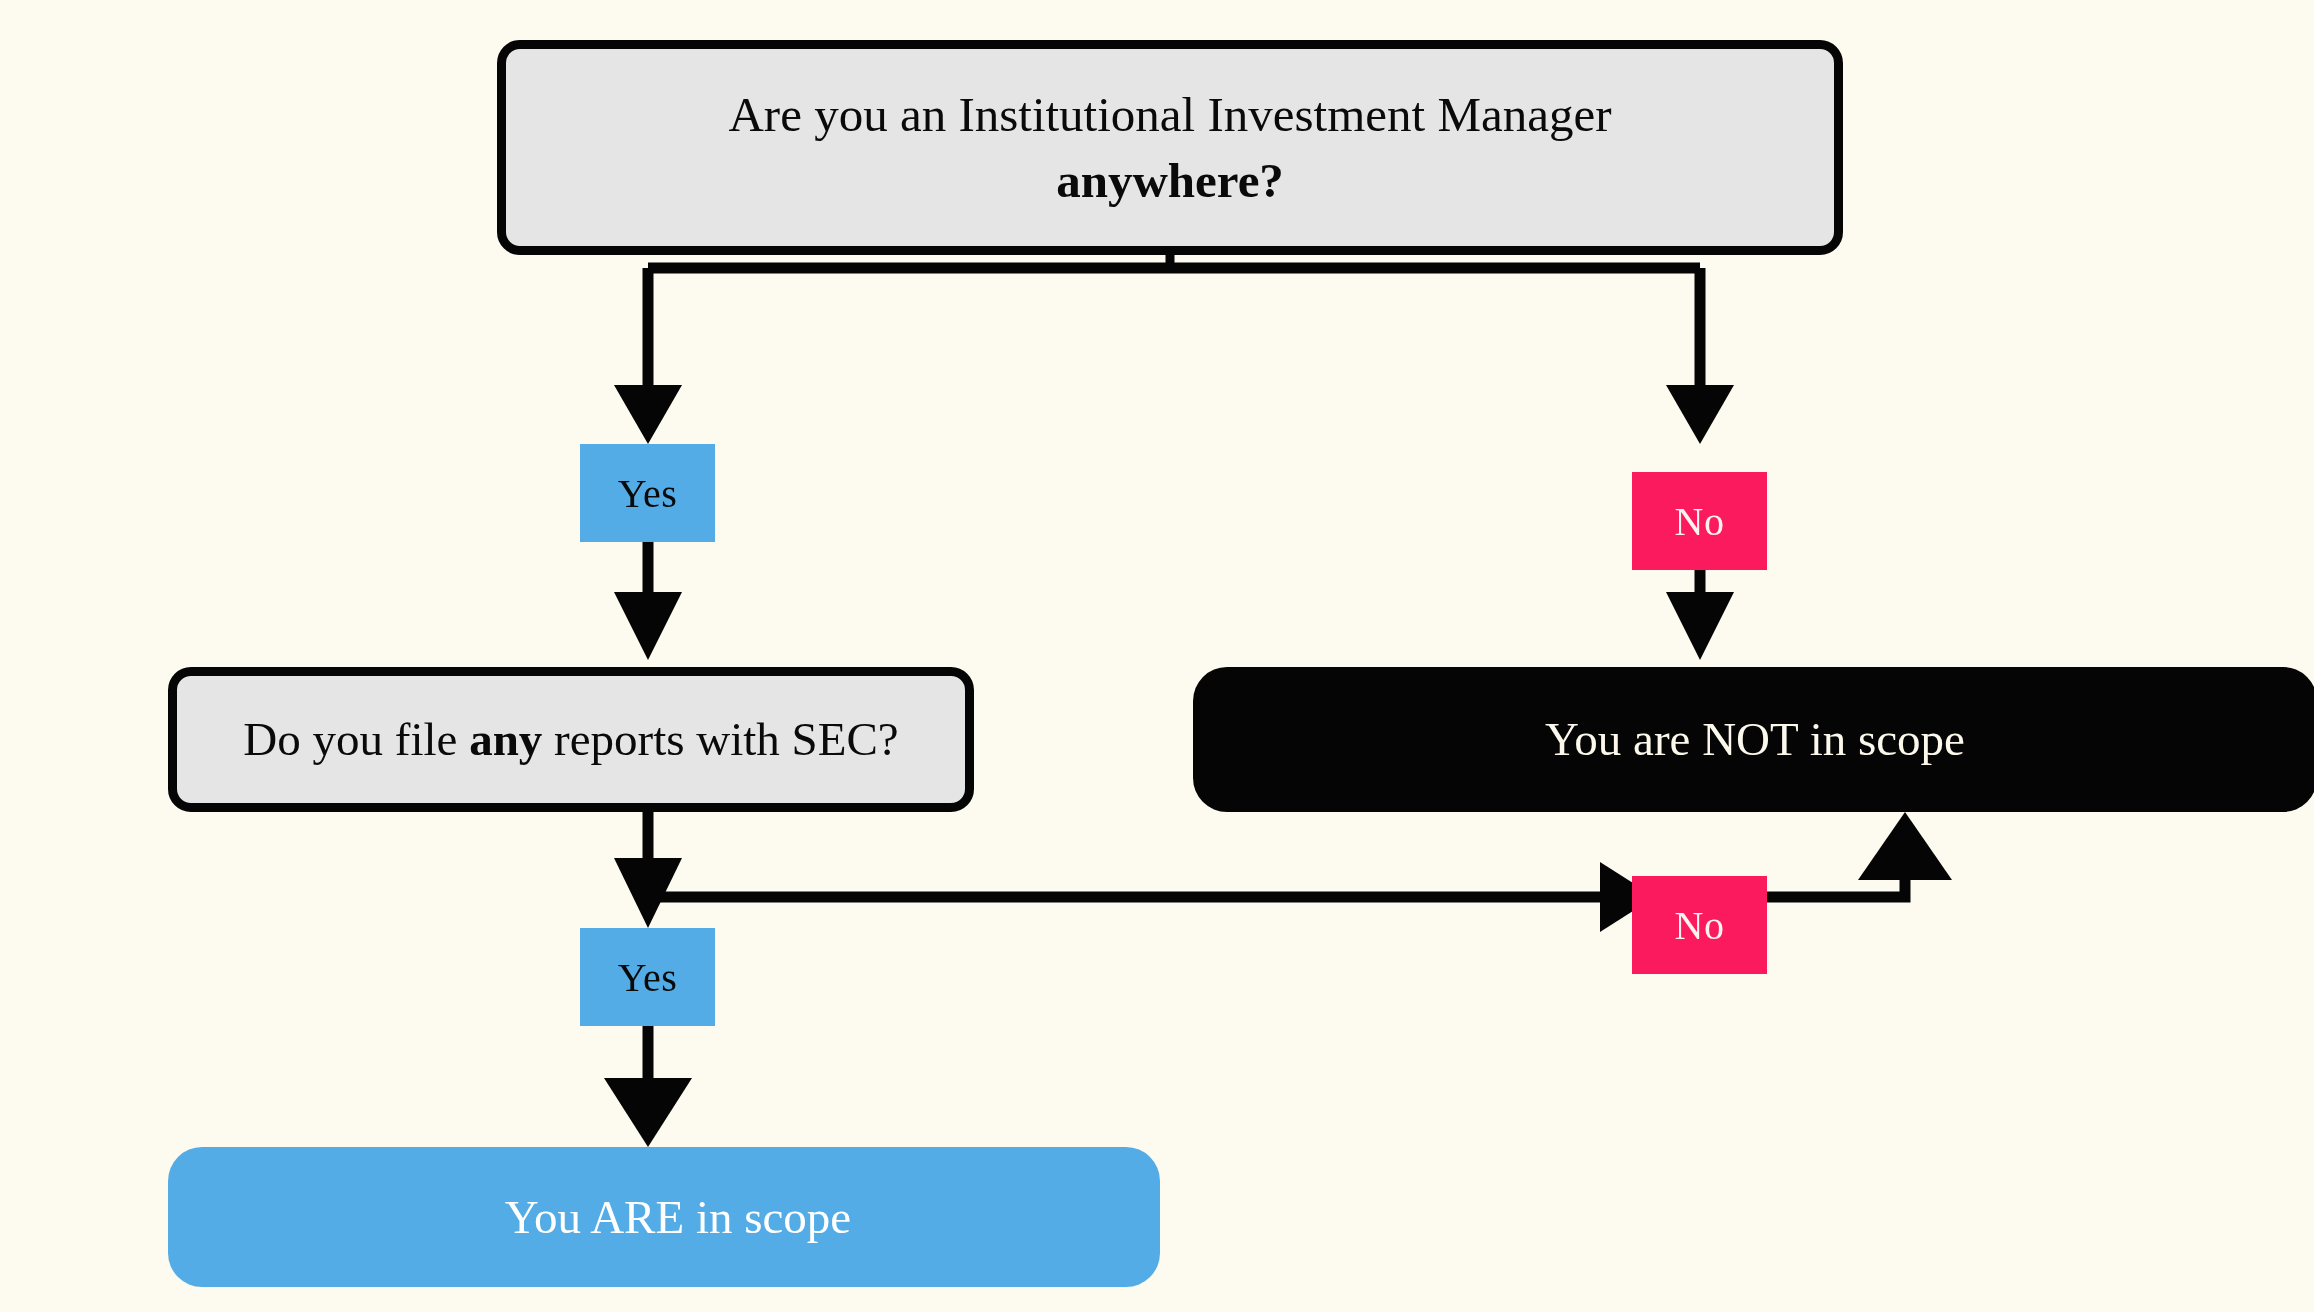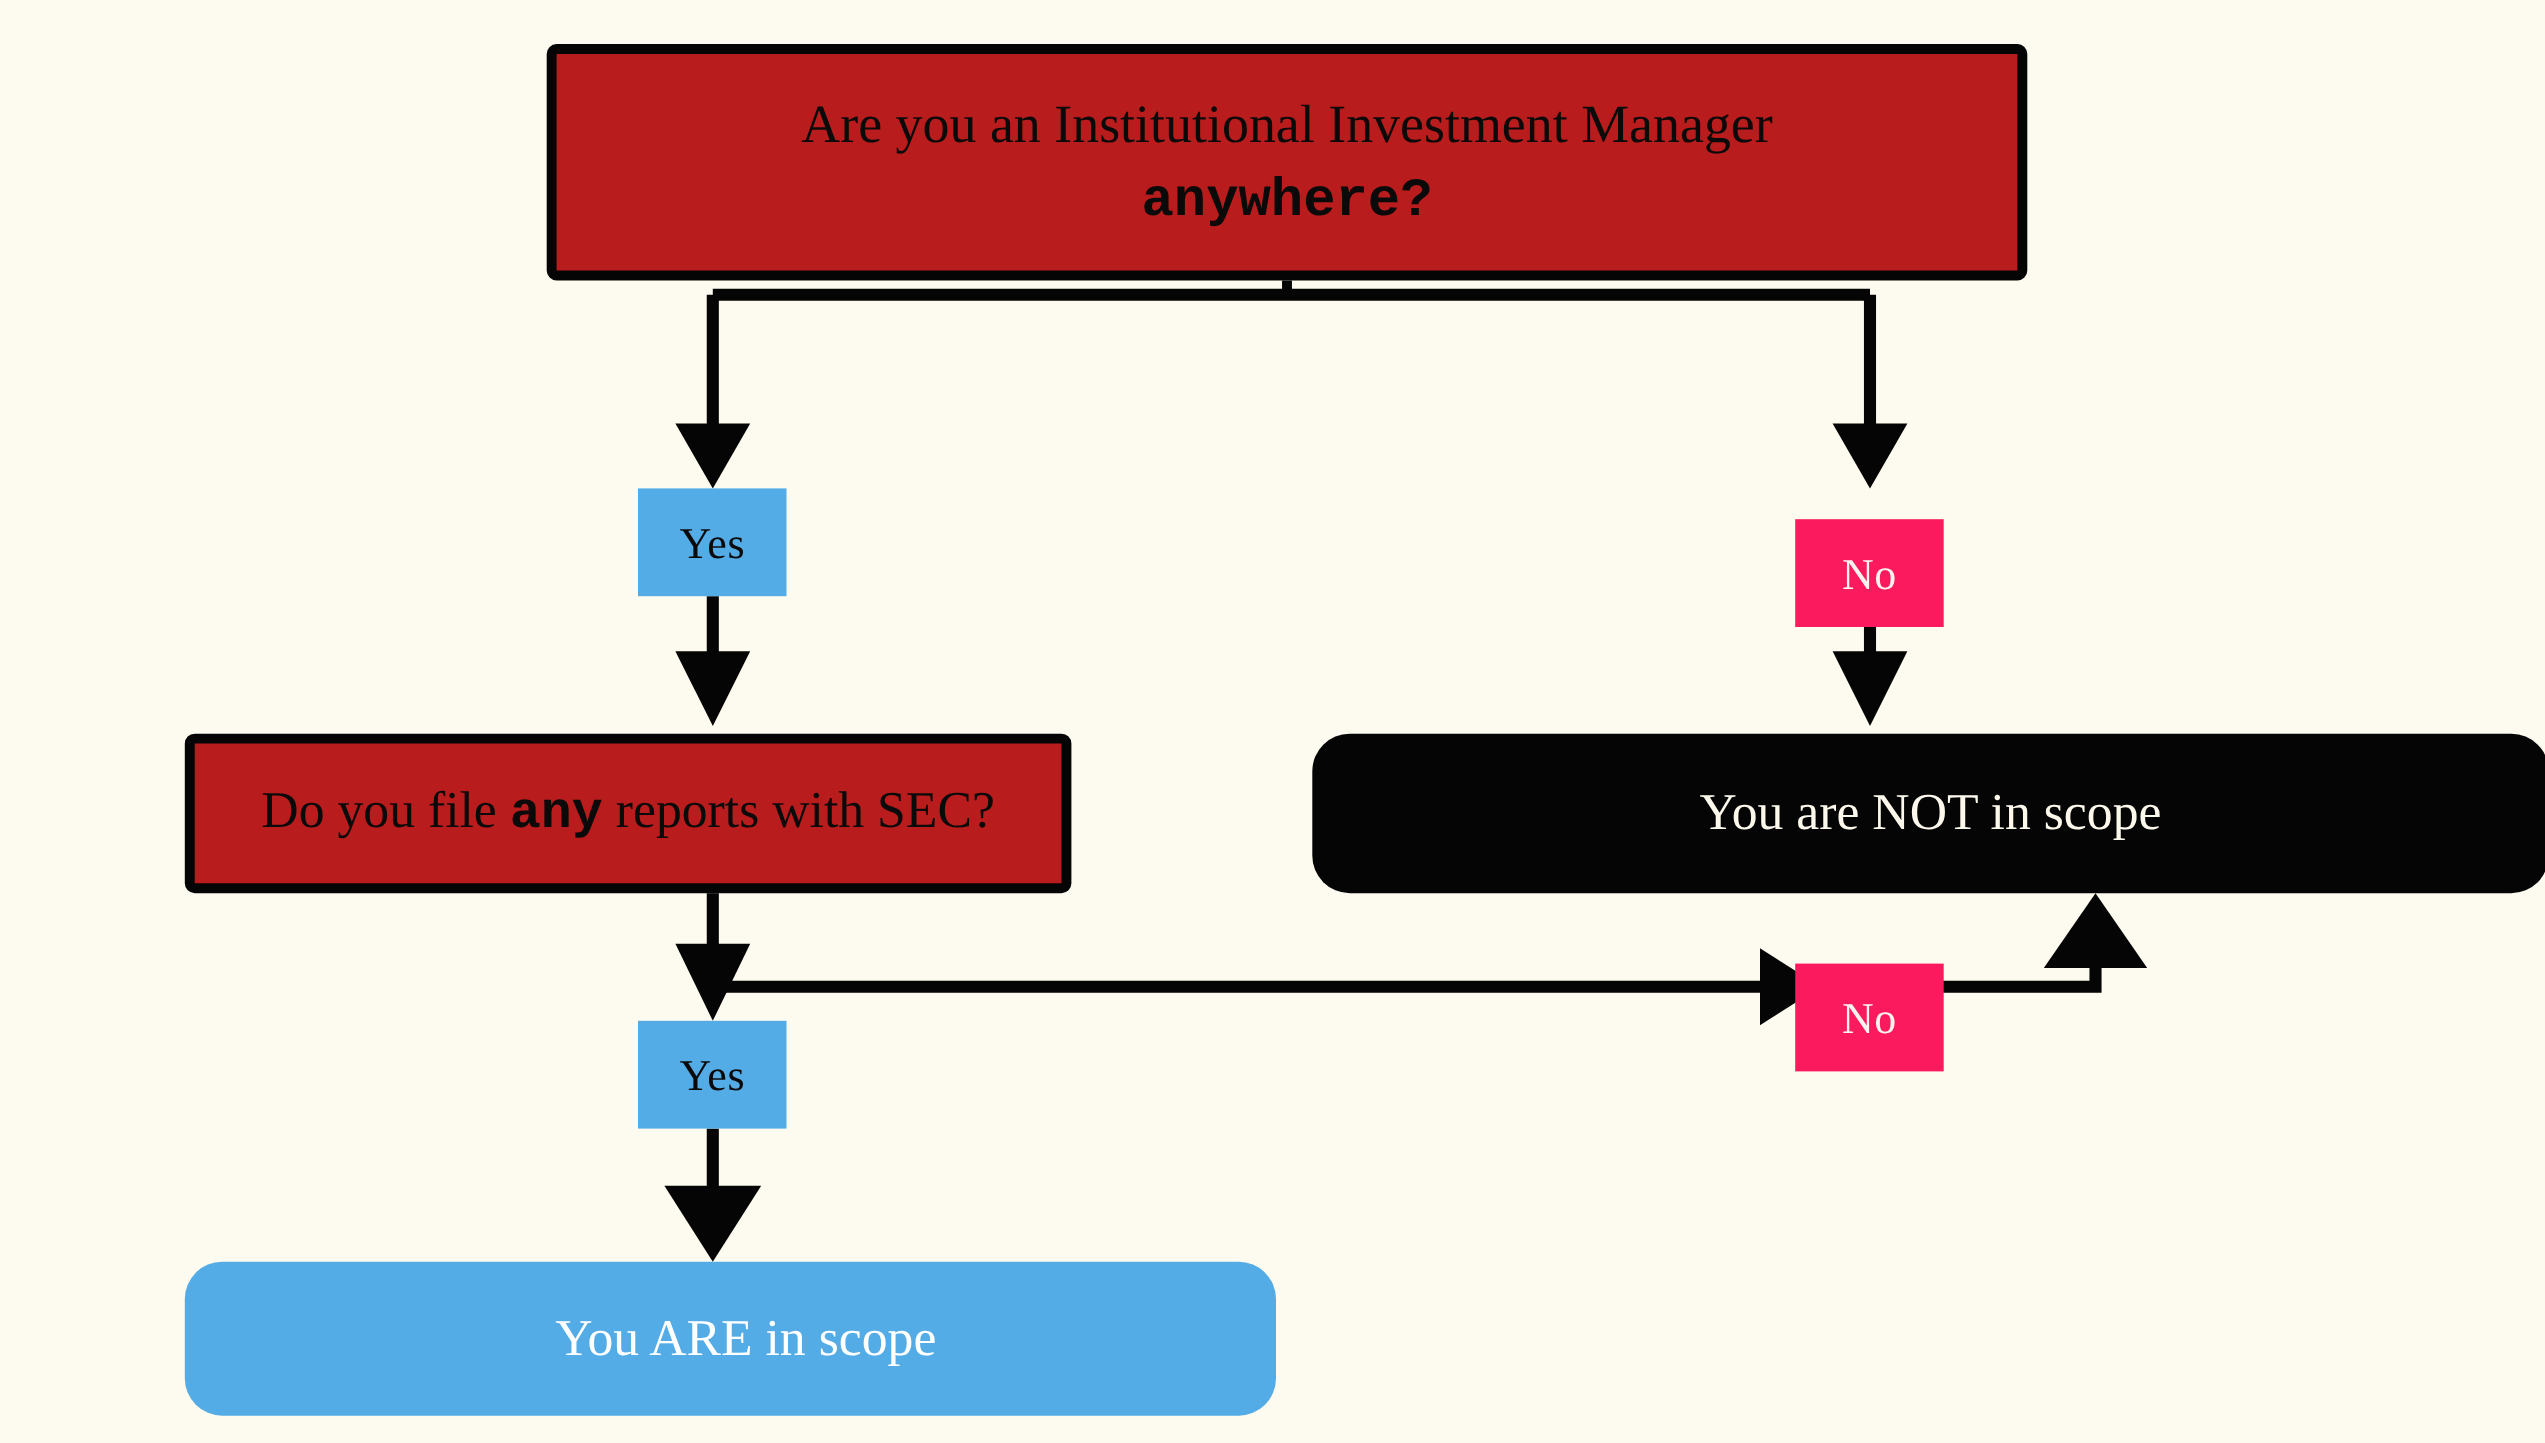--- a/index.html
+++ b/index.html
@@ -25,23 +25,23 @@
   .node {
     position: absolute;
     box-sizing: border-box;
     display: flex;
     align-items: center;
     justify-content: center;
     text-align: center;
     line-height: 1.34;
   }
   .node-outline {
-    background: #b91c1c;
+    background: #e5e5e5;
     border: 9px solid #050505;
-    border-radius: 9px;
+    border-radius: 23px;
     color: #0a0a0a;
   }
   .node-dark {
     background: #050505;
     border-radius: 34px;
     color: #FCF8EC;
   }
   .node-blue {
     background: #54ACE6;
     border-radius: 34px;
@@ -62,21 +62,21 @@
     color: #0a0a0a;
   }
   .chip-no {
     background: #FB1A5E;
     color: #FCF3EE;
     margin-top: 28px;
   }
   .txt-big { font-size: 49px; }
   .txt-mid { font-size: 47px; }
   .chip-txt { font-size: 40px; }
-  b { font-weight: bold; font-family: Liberation Mono, monospace; }
+  b { font-weight: bold; }
 </style>
 </head>
 <body>
 
 <div id="canvas">
 
   <svg class="edges" viewBox="0 0 2314 1312" xmlns="http://www.w3.org/2000/svg">
 
     <path d="M1170,255 L1170,268" stroke="#050505" stroke-width="9" fill="none"></path>
 

